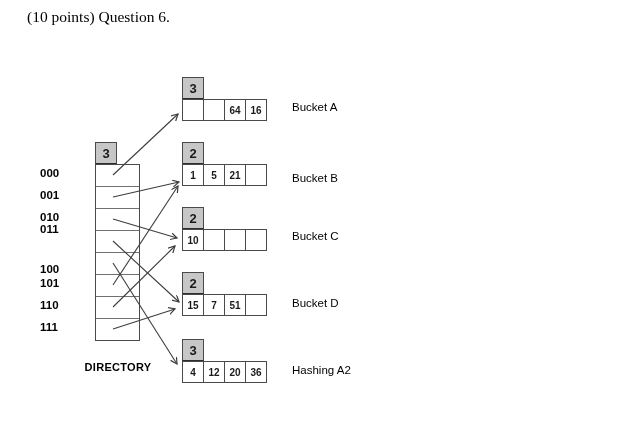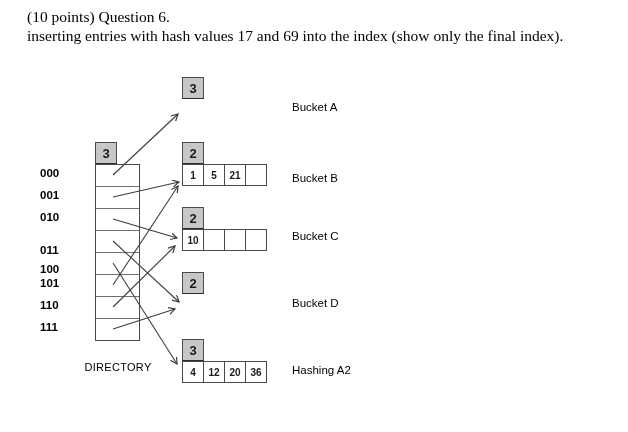--- a/index.html
+++ b/index.html
@@ -15,21 +15,21 @@
              display:flex;align-items:center;justify-content:center;
              font-weight:bold;font-size:13px;color:#1a1a1a;}
   .dir-depth{left:95px;top:142px;}
   .dir-col{position:absolute;left:95px;top:164px;width:45px;box-sizing:border-box;
            border:1px solid #4a4a4a;background:#fff;}
   .dir-cell{height:21px;border-bottom:1px solid #707070;}
   .dir-cell:last-child{border-bottom:none;}
   .dir-label{position:absolute;left:40px;width:38px;text-align:left;
              font-weight:bold;font-size:11.5px;color:#000;}
   .dir-caption{position:absolute;left:74px;top:361px;width:88px;text-align:center;
-               font-weight:normal;font-size:11px;letter-spacing:.3px;color:#000;}
+               font-weight:bold;font-size:11px;letter-spacing:.3px;color:#000;}
 
   
   .bucket{position:absolute;width:90px;height:44px;}
   .bucket .depth-box{position:absolute;left:0;top:0;}
   .brow{position:absolute;left:0;top:22px;display:flex;}
   .bcell{width:22px;height:22px;box-sizing:border-box;margin-left:-1px;
          border:1px solid #4a4a4a;background:#fff;
          display:flex;align-items:center;justify-content:center;
          font-weight:bold;font-size:10px;color:#1a1a1a;}
   .bcell:first-child{margin-left:0;}
@@ -37,48 +37,53 @@
 
   .arrows{position:absolute;left:0;top:0;z-index:5;pointer-events:none;}
 </style>
 </head>
 <body>
 
 <div class="page">
 
   <div class="question">
     <div>(10 points) Question 6.</div>
-    <div>inserting entries with hash values 17 and 69 into the index (show only the final index).</div>
   </div>
 
   <div class="depth-box dir-depth">3</div>
 
   <div class="dir-label" style="top:167px">000</div>
   <div class="dir-label" style="top:189px">001</div>
   <div class="dir-label" style="top:211px">010</div>
-  <div class="dir-label" style="top:244px">011</div>
+  <div class="dir-label" style="top:223px">011</div>
   <div class="dir-label" style="top:263px">100</div>
   <div class="dir-label" style="top:277px">101</div>
   <div class="dir-label" style="top:299px">110</div>
   <div class="dir-label" style="top:321px">111</div>
 
   <div class="dir-col">
     <div class="dir-cell"></div>
     <div class="dir-cell"></div>
     <div class="dir-cell"></div>
     <div class="dir-cell"></div>
     <div class="dir-cell"></div>
     <div class="dir-cell"></div>
     <div class="dir-cell"></div>
     <div class="dir-cell"></div>
   </div>
   <div class="dir-caption">DIRECTORY</div>
 
   <div class="bucket" style="left:182px;top:77px">
     <div class="depth-box">3</div>
+    <div class="brow">
+      <div class="bcell"></div>
+      <div class="bcell"></div>
+      <div class="bcell">64</div>
+      <div class="bcell">16</div>
+    </div>
   </div>
   <div class="blabel" style="top:101px">Bucket A</div>
 
   <div class="bucket" style="left:182px;top:142px">
     <div class="depth-box">2</div>
     <div class="brow">
       <div class="bcell">1</div>
       <div class="bcell">5</div>
       <div class="bcell">21</div>
       <div class="bcell"></div>
@@ -92,20 +97,26 @@
       <div class="bcell">10</div>
       <div class="bcell"></div>
       <div class="bcell"></div>
       <div class="bcell"></div>
     </div>
   </div>
   <div class="blabel" style="top:230px">Bucket C</div>
 
   <div class="bucket" style="left:182px;top:272px">
     <div class="depth-box">2</div>
+    <div class="brow">
+      <div class="bcell">15</div>
+      <div class="bcell">7</div>
+      <div class="bcell">51</div>
+      <div class="bcell"></div>
+    </div>
   </div>
   <div class="blabel" style="top:297px">Bucket D</div>
 
   <div class="bucket" style="left:182px;top:339px">
     <div class="depth-box">3</div>
     <div class="brow">
       <div class="bcell">4</div>
       <div class="bcell">12</div>
       <div class="bcell">20</div>
       <div class="bcell">36</div>

